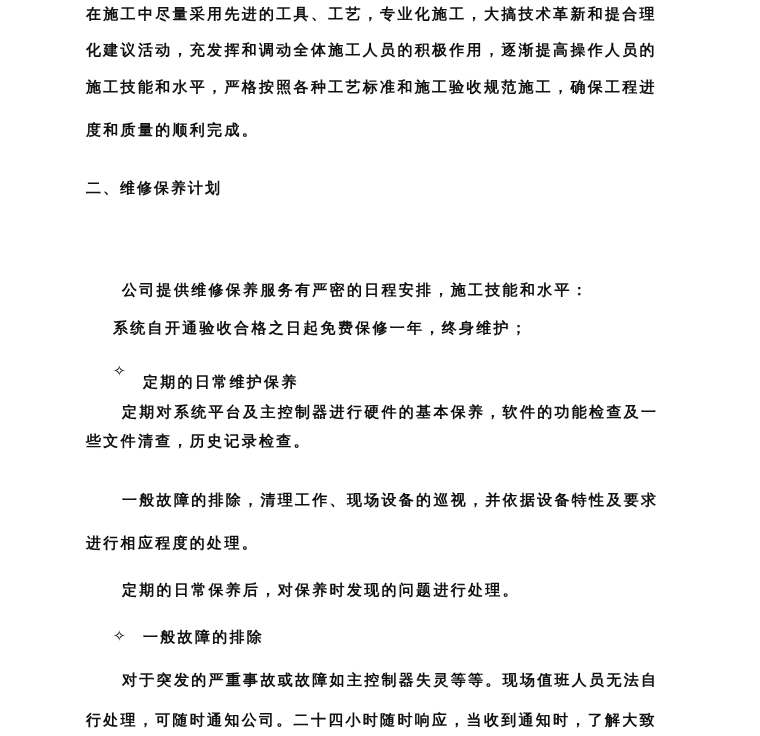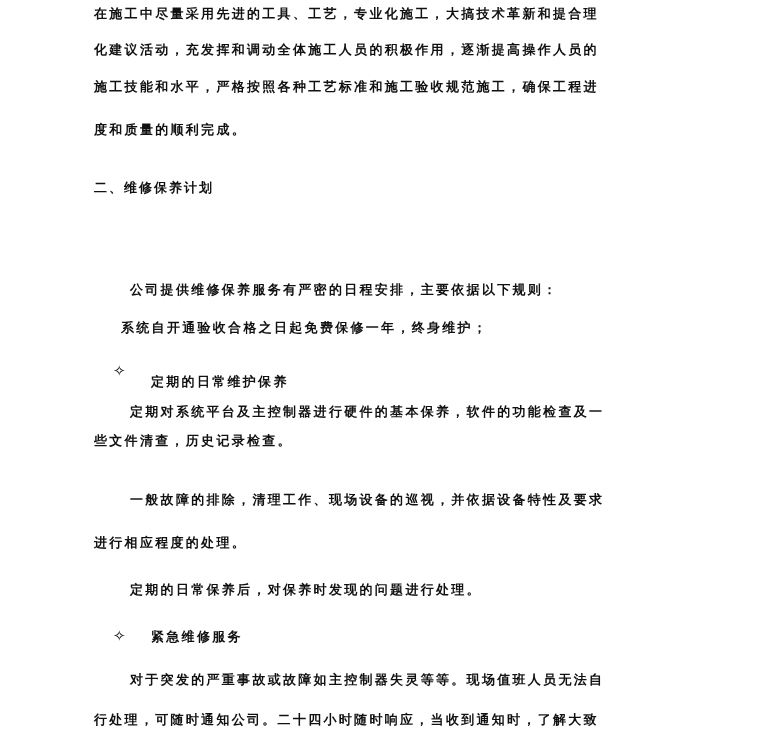--- a/index.html
+++ b/index.html
@@ -1,47 +1,47 @@
 <!DOCTYPE html>
 <html><head>
 <meta charset="utf-8">
 <style>
   html, body { margin: 0; padding: 0; background: #ffffff; }
   body { width: 760px; height: 736px; position: relative; overflow: hidden;
          font-family: "DejaVu Serif", "Liberation Serif", serif; color: #111; }
-  .line { position: absolute; left: 86px; font-size: 13px; font-weight: bold;
-          white-space: nowrap; letter-spacing: 2.3px; line-height: 20px; margin-left: 8px; }
+  .line { position: absolute; left: 86px; font-size: 15px; font-weight: bold;
+          white-space: nowrap; letter-spacing: 2.3px; line-height: 20px; }
   .indent { left: 122px; }
   .underline { text-underline-offset: 4px; text-decoration-thickness: 1px; }
   .bullet { position: absolute; font-size: 15px; font-weight: normal; }
   .heading { letter-spacing: 2px; }
 </style>
 </head>
 <body>
 
 <div>
   <div class="line" style="top:4px">在施工中尽量采用先进的工具、工艺，专业化施工，大搞技术革新和提合理</div>
   <div class="line" style="top:40px">化建议活动，充发挥和调动全体施工人员的积极作用，逐渐提高操作人员的</div>
   <div class="line" style="top:77px">施工技能和水平，严格按照各种工艺标准和施工验收规范施工，确保工程进</div>
   <div class="line" style="top:120px">度和质量的顺利完成。</div>
 
   <div class="line heading" style="top:178px">二、维修保养计划</div>
 
-  <div class="line indent" style="top:280px">公司提供维修保养服务有严密的日程安排，主要依据以下规则：</div>
+  <div class="line indent" style="top:280px">公司提供维修保养服务有严密的日程安排，施工技能和水平：</div>
   <div class="line underline" style="left:113px; top:318px">系统自开通验收合格之日起免费保修一年，终身维护；</div>
 
   <span class="bullet" style="left:113px; top:362px">✧</span>
   <div class="line" style="left:143px; top:372px">定期的日常维护保养</div>
 
   <div class="line indent" style="top:402px">定期对系统平台及主控制器进行硬件的基本保养，软件的功能检查及一</div>
   <div class="line" style="top:431px">些文件清查，历史记录检查。</div>
 
   <div class="line indent" style="top:490px">一般故障的排除，清理工作、现场设备的巡视，并依据设备特性及要求</div>
   <div class="line" style="top:533px">进行相应程度的处理。</div>
 
   <div class="line indent" style="top:580px">定期的日常保养后，对保养时发现的问题进行处理。</div>
 
   <span class="bullet" style="left:113px; top:627px">✧</span>
-  <div class="line" style="left:143px; top:627px">紧急维修服务</div>
+  <div class="line" style="left:143px; top:627px">一般故障的排除</div>
 
   <div class="line indent" style="top:670px">对于突发的严重事故或故障如主控制器失灵等等。现场值班人员无法自</div>
   <div class="line" style="top:710px">行处理，可随时通知公司。二十四小时随时响应，当收到通知时，了解大致</div>
 </div>
 
 </body></html>

